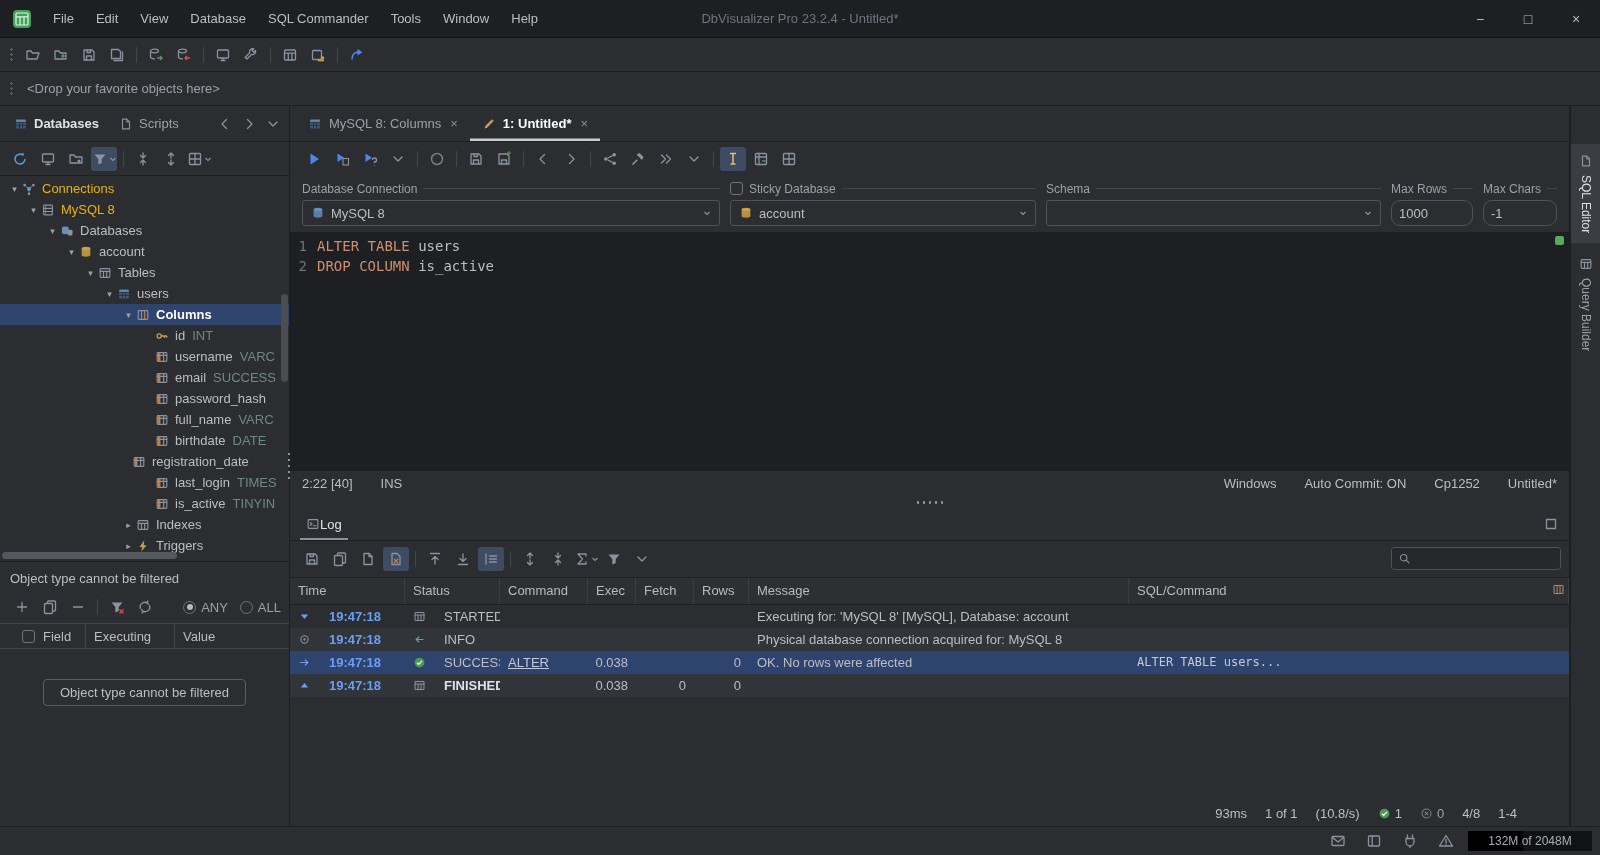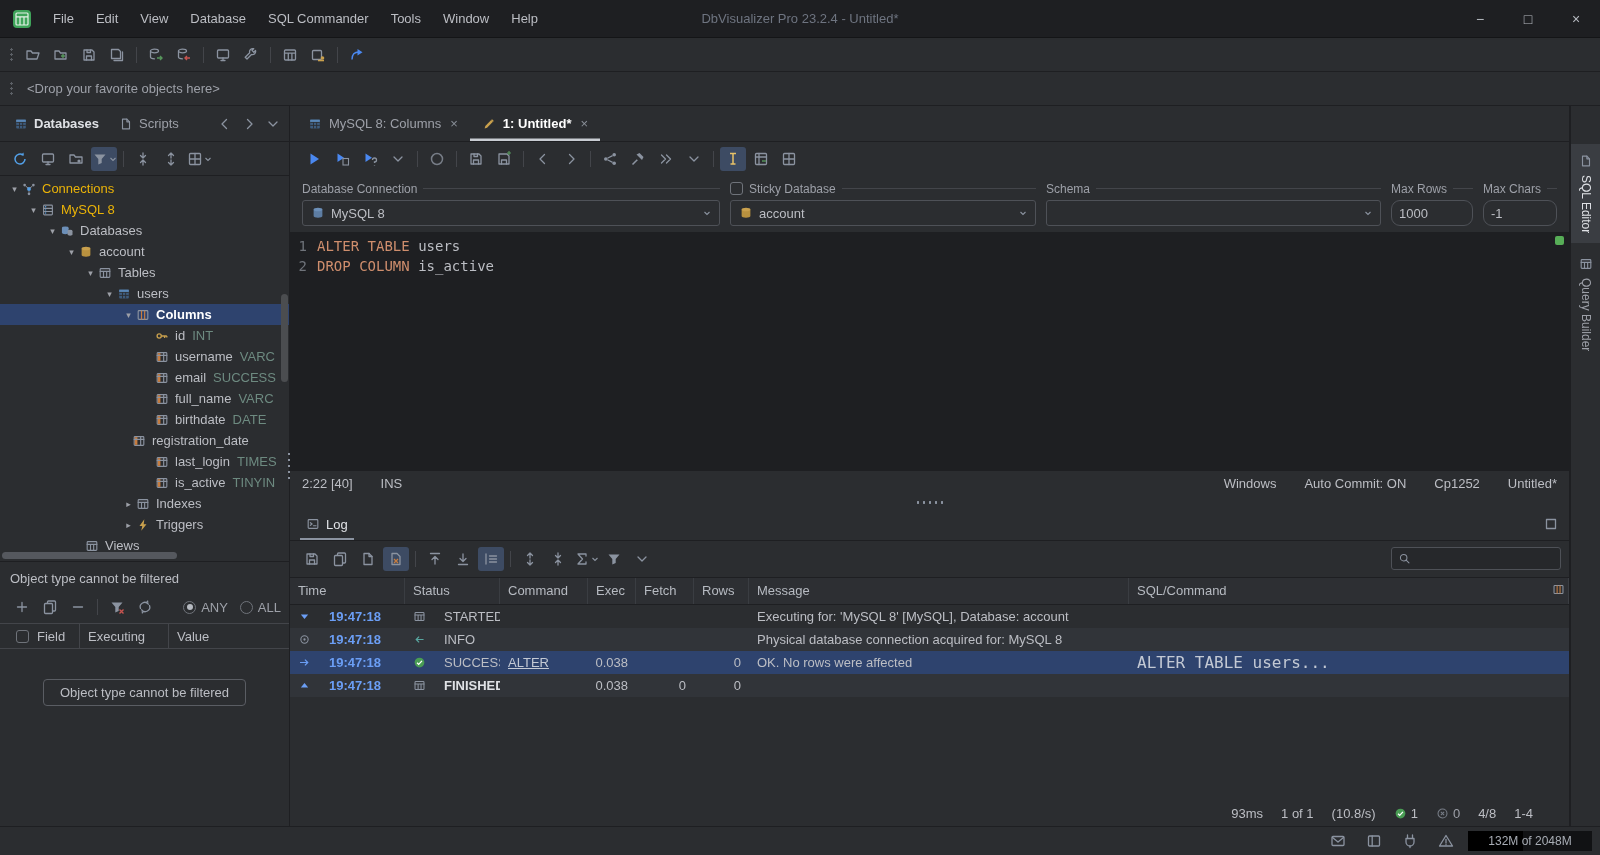--- a/index.html
+++ b/index.html
@@ -55,21 +55,21 @@
 .ttype{margin-left:7px;color:#6d8a80;}
 .vthumb{position:absolute;right:1px;top:118px;width:7px;height:88px;background:#4b4d50;border-radius:4px;}
 .hthumb{position:absolute;left:2px;bottom:2px;height:7px;width:175px;background:#55585e;border-radius:4px;}
 .filter-note{padding:9px 10px 5px;border-top:1px solid #1e1f22;color:#bcbec4;flex:0 0 auto;}
 .filter-toolbar{flex:0 0 32px;display:flex;align-items:center;padding:0 8px;}
 .radios{margin-left:auto;display:flex;gap:12px;align-items:center;}
 .radio-group{display:inline-flex;align-items:center;gap:5px;color:#9da0a8;}
 .radio{width:13px;height:13px;border:1.4px solid #6f737a;border-radius:50%;display:inline-block;position:relative;}
 .radio.sel::after{content:"";position:absolute;inset:2.5px;background:#b6bac1;border-radius:50%;}
 .cbx{width:13px;height:13px;border:1.4px solid #6f737a;border-radius:3px;display:inline-block;flex:0 0 13px;}
-.fgh{flex:0 0 26px;border-top:1px solid #43454a;border-bottom:1px solid #43454a;display:flex;align-items:center;padding-left:16px;gap:8px;color:#bcbec4;}
+.fgh{flex:0 0 26px;border-top:1px solid #43454a;border-bottom:1px solid #43454a;display:flex;align-items:center;padding-left:22px;gap:8px;color:#bcbec4;}
 .vsep{width:1px;align-self:stretch;background:#43454a;}
 .fgh-label.c0{width:34px;}
 .fgh-label.c1{width:72px;}
 .fgh-label.c2{flex:1;}
 .panel-btn-wrap{padding-top:30px;display:flex;justify-content:center;flex:0 0 auto;}
 .panel-btn{background:#2b2d30;border:1px solid #5a5d63;color:#bcbec4;border-radius:4px;height:27px;padding:0 16px;font:13px "Liberation Sans",sans-serif;}
 .panel-fill{flex:0 0 120px;}
 .psplit{position:absolute;left:285px;top:345px;width:8px;height:28px;background-image:radial-gradient(circle,#8b93a0 1.1px,transparent 1.3px);background-size:8px 6px;z-index:5;}
 
 
@@ -99,43 +99,43 @@
 .green-marker{position:absolute;top:4px;right:5px;width:9px;height:9px;background:#57ad57;border-radius:2px;}
 .editor-status{flex:0 0 27px;display:flex;align-items:center;padding:0 12px;border-top:1px solid #1e1f22;color:#bcbec4;}
 .es-left{display:flex;gap:28px;}
 .es-right{margin-left:auto;display:flex;gap:28px;}
 .splitter{flex:0 0 12px;display:flex;align-items:center;justify-content:center;}
 .dots{width:26px;height:3px;background-image:radial-gradient(circle,#8b93a0 1.1px,transparent 1.3px);background-size:6px 3px;background-position:center;}
 
 
 .log-panel{flex:4;display:flex;flex-direction:column;min-height:0;--lcols:115px 95px 88px 48px 58px 55px 380px 1fr;}
 .log-header{flex:0 0 32px;display:flex;align-items:center;padding:0 10px;border-bottom:1px solid #1e1f22;}
-.log-tab{display:flex;align-items:center;gap:6px;height:100%;padding:0 6px;color:#dfe1e5;box-shadow:inset 0 -2px 0 #8b93a0;}
+.log-tab{display:flex;align-items:center;gap:0;height:100%;padding:0 6px;color:#dfe1e5;box-shadow:inset 0 -2px 0 #8b93a0;}
 .log-tab .ic svg{width:14px;height:14px;}
 .log-max{margin-left:auto;}
 .log-toolbar{flex:0 0 36px;display:flex;align-items:center;padding:0 8px;}
 .search-box{margin-left:auto;width:170px;height:23px;border:1px solid #4e5157;border-radius:3px;background:#26282b;display:flex;align-items:center;padding:0 6px;gap:4px;}
 .search-box .ic svg{width:13px;height:13px;}
 .search-box input{flex:1;background:none;border:none;outline:none;color:#bcbec4;font:12px "Liberation Sans",sans-serif;min-width:0;}
 .lhead{flex:0 0 28px;display:grid;grid-template-columns:var(--lcols);background:#2d2f33;border-top:1px solid #1e1f22;border-bottom:1px solid #1e1f22;position:relative;}
 .lhc{display:flex;align-items:center;padding:0 8px;border-right:1px solid #3a3d42;color:#b6bac1;overflow:hidden;white-space:nowrap;}
 .lhead-settings{position:absolute;right:4px;top:50%;transform:translateY(-50%);}
 .lhead-settings svg{width:13px;height:13px;}
 .lrow{display:grid;grid-template-columns:var(--lcols);height:23px;align-items:center;}
 #log-rows .lrow:nth-child(even){background:#313439;}
 .lrow.sel{background:#2e436e !important;}
 .lc{display:flex;align-items:center;gap:18px;padding:0 8px;height:100%;overflow:hidden;white-space:nowrap;}
 .lc .ic svg{width:13px;height:13px;}
 .c-num{justify-content:flex-end;}
 .ttime{color:#6b9ef5;font-weight:bold;}
 .emph{font-weight:bold;color:#dfe1e5;}
 .cmdlink{text-decoration:underline;color:#c3c9d4;}
-.c-sql{font-family:"DejaVu Sans Mono","Liberation Mono",monospace;font-size:16px;color:#c3c9d4;}
+.c-sql{font-family:"DejaVu Sans Mono","Liberation Mono",monospace;font-size:12px;color:#c3c9d4;}
 .log-fill{flex:1;}
-.log-footer{flex:0 0 26px;display:flex;align-items:center;justify-content:flex-end;gap:18px;padding-right:36px;color:#bcbec4;}
+.log-footer{flex:0 0 26px;display:flex;align-items:center;justify-content:flex-end;gap:18px;padding-right:52px;color:#bcbec4;}
 .stat{display:inline-flex;align-items:center;gap:4px;}
 .stat.dim span{color:#9da0a8;}
 
 
 .right-strip{flex:0 0 30px;border-left:1px solid #1e1f22;display:flex;flex-direction:column;align-items:center;padding-top:36px;background:#2b2d30;}
 .v-tab{display:flex;flex-direction:column;align-items:center;gap:7px;padding:10px 0;margin:2px 0;width:100%;color:#9da0a8;font-size:12px;}
 .v-tab .ic svg{width:14px;height:14px;}
 .v-tab.active{background:#3a3d42;color:#dfe1e5;}
 .vlabel{writing-mode:vertical-rl;}
 
@@ -510,20 +510,31 @@
           </div>
           <div class="tree-row" style="padding-left: 141px;">
             <span class="chev"></span>
             <span class="ic">
               <svg viewBox="0 0 16 16">
                 <rect x="2.5" y="3" width="11" height="10" rx="1" fill="none" stroke="#8b93a0" stroke-width="1.3" stroke-linecap="round" stroke-linejoin="round"></rect>
                 <rect x="3.2" y="3.6" width="3" height="8.8" fill="#c77d40"></rect>
                 <path d="M9.9 3v10M2.5 6.2h11" fill="none" stroke="#8b93a0" stroke-width="1.3" stroke-linecap="round" stroke-linejoin="round"></path>
               </svg>
             </span>
+            <span class="tlabel">password_hash</span>
+          </div>
+          <div class="tree-row" style="padding-left: 141px;">
+            <span class="chev"></span>
+            <span class="ic">
+              <svg viewBox="0 0 16 16">
+                <rect x="2.5" y="3" width="11" height="10" rx="1" fill="none" stroke="#8b93a0" stroke-width="1.3" stroke-linecap="round" stroke-linejoin="round"></rect>
+                <rect x="3.2" y="3.6" width="3" height="8.8" fill="#c77d40"></rect>
+                <path d="M9.9 3v10M2.5 6.2h11" fill="none" stroke="#8b93a0" stroke-width="1.3" stroke-linecap="round" stroke-linejoin="round"></path>
+              </svg>
+            </span>
             <span class="tlabel">full_name</span>
             <span class="ttype">VARC</span>
           </div>
           <div class="tree-row" style="padding-left: 141px;">
             <span class="chev"></span>
             <span class="ic">
               <svg viewBox="0 0 16 16">
                 <rect x="2.5" y="3" width="11" height="10" rx="1" fill="none" stroke="#8b93a0" stroke-width="1.3" stroke-linecap="round" stroke-linejoin="round"></rect>
                 <rect x="3.2" y="3.6" width="3" height="8.8" fill="#c77d40"></rect>
                 <path d="M9.9 3v10M2.5 6.2h11" fill="none" stroke="#8b93a0" stroke-width="1.3" stroke-linecap="round" stroke-linejoin="round"></path>

